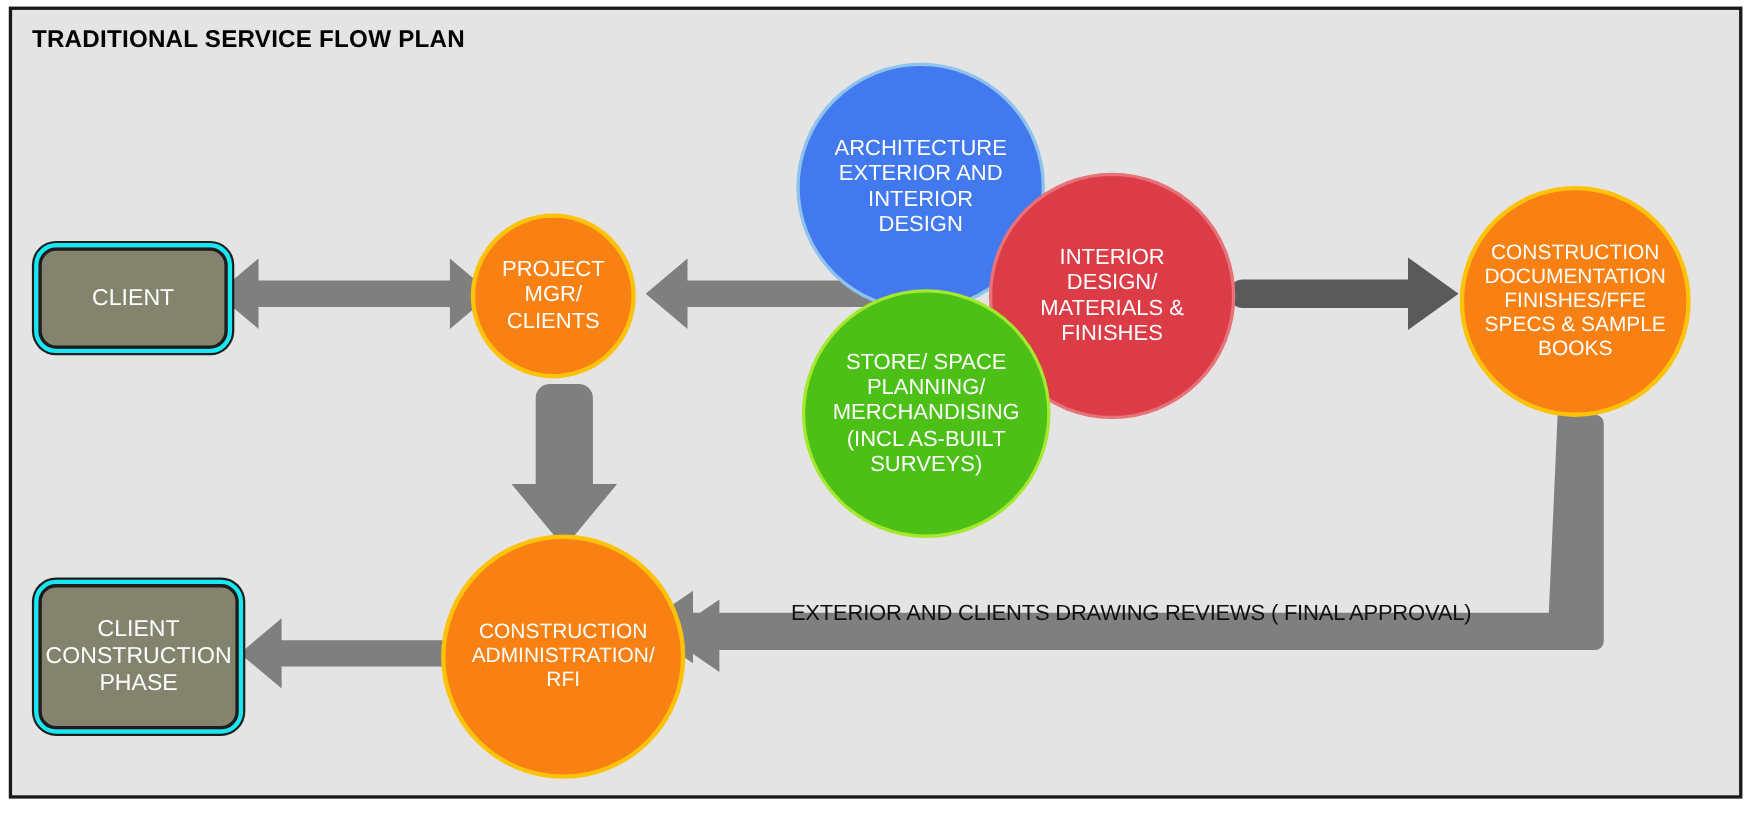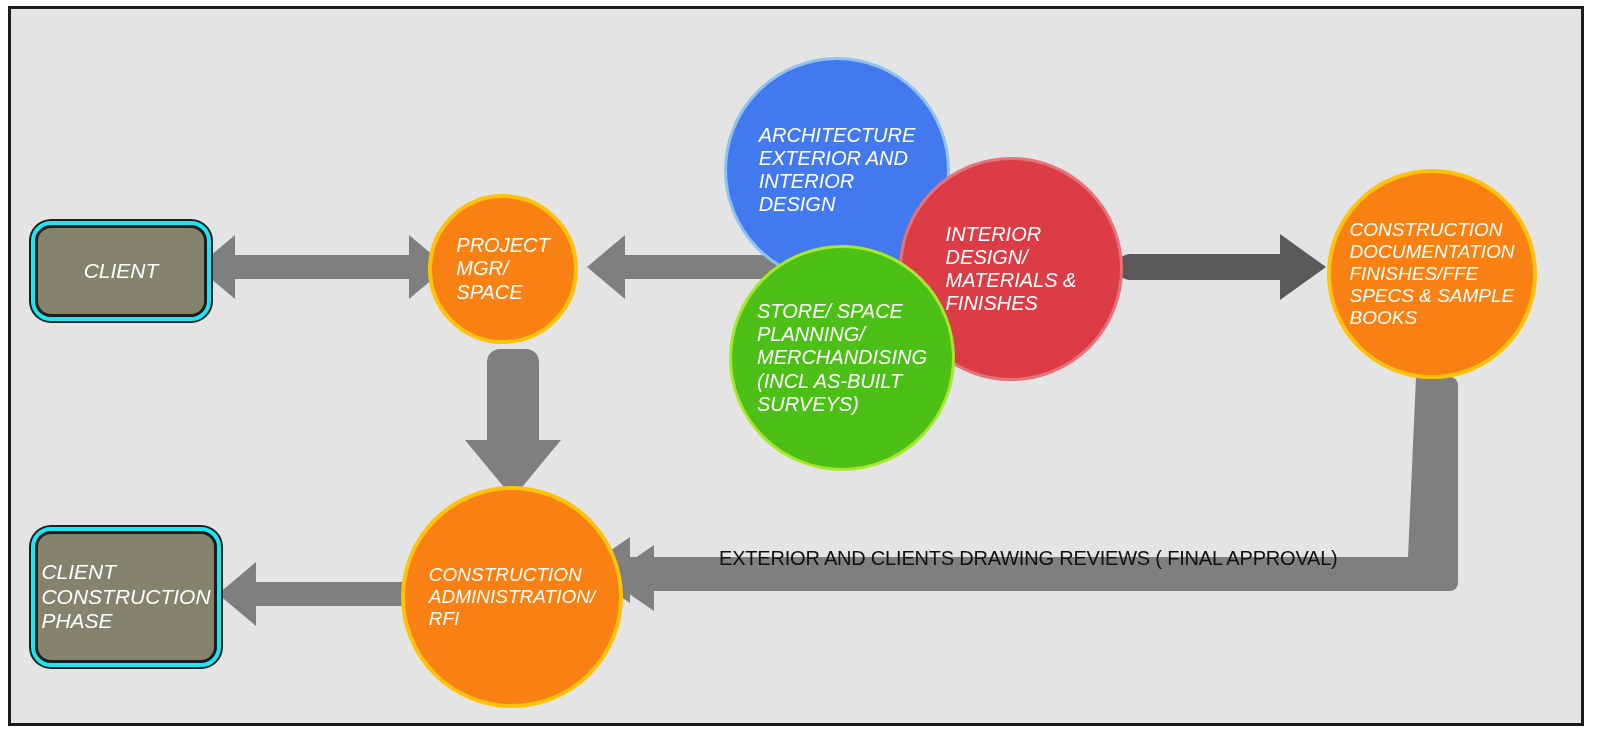--- a/index.html
+++ b/index.html
@@ -35,26 +35,25 @@
     color: #000000;
     white-space: nowrap;
   }
 
   
   .node {
     position: absolute;
     display: flex;
     align-items: center;
     justify-content: center;
-    text-align: left;
+    text-align: center;
     color: #ffffff;
     line-height: 1.16;
     box-sizing: border-box;
     white-space: pre-line;
-    font-style: italic;
   }
 
   .client-box {
     background: #84836e;
     border: 4px solid #18e8f5;
     border-radius: 20px;
     outline: 3px solid #1d1d1d;
     outline-offset: -7px;
     font-size: 21px;
     box-shadow: 0 0 0 2px #1d1d1d;
@@ -97,20 +96,21 @@
     color: #101010;
     white-space: nowrap;
     letter-spacing: -0.2px;
   }
 </style>
 </head>
 <body>
 
 <div id="diagram-frame">
 
+  <div id="diagram-title">TRADITIONAL SERVICE FLOW PLAN</div>
 
   <svg id="arrow-layer" viewBox="0 0 1576 720">
 
     <g>
       <polygon fill="#7f7f7f" points="186,258 224,226 224,246 398,246 398,226 436,258 398,290 398,270 224,270 224,290"></polygon>
     </g>
 
     <g>
       <polygon fill="#7f7f7f" points="576,258 614,226 614,246 775,246 775,226 813,258 775,290 775,270 614,270 614,290"></polygon>
     </g>
@@ -141,38 +141,38 @@
 
   <div class="node client-box" style="left:20px; top:518px; width:190px; height:140px;">
     <span>CLIENT
 CONSTRUCTION
 PHASE</span>
   </div>
 
   <div class="node circle c-orange" style="left:417px; top:185px; width:150px; height:150px; font-size:20px; z-index:6;">
     <span>PROJECT
 MGR/
-SPACE</span>
+CLIENTS</span>
   </div>
 
   <div class="node circle c-blue" style="left:713px; top:48px; width:226px; height:226px; font-size:20px; z-index:2;">
     <span>ARCHITECTURE
 EXTERIOR AND
 INTERIOR
 DESIGN</span>
   </div>
 
   <div class="node circle c-red" style="left:888px; top:148px; width:224px; height:224px; font-size:20px; z-index:3;">
     <span>INTERIOR
 DESIGN/
 MATERIALS &amp;
 FINISHES</span>
   </div>
 
-  <div class="node circle c-green" style="left:718px; top:236px; width:226px; height:226px; font-size:20px; z-index:4;">
+  <div class="node circle c-green" style="left:718px; top:254px; width:226px; height:226px; font-size:20px; z-index:4;">
     <span>STORE/ SPACE
 PLANNING/
 MERCHANDISING
 (INCL AS-BUILT
 SURVEYS)</span>
   </div>
 
   <div class="node circle c-orange" style="left:1316px; top:160px; width:210px; height:210px; font-size:19px; z-index:6;">
     <span>CONSTRUCTION
 DOCUMENTATION

